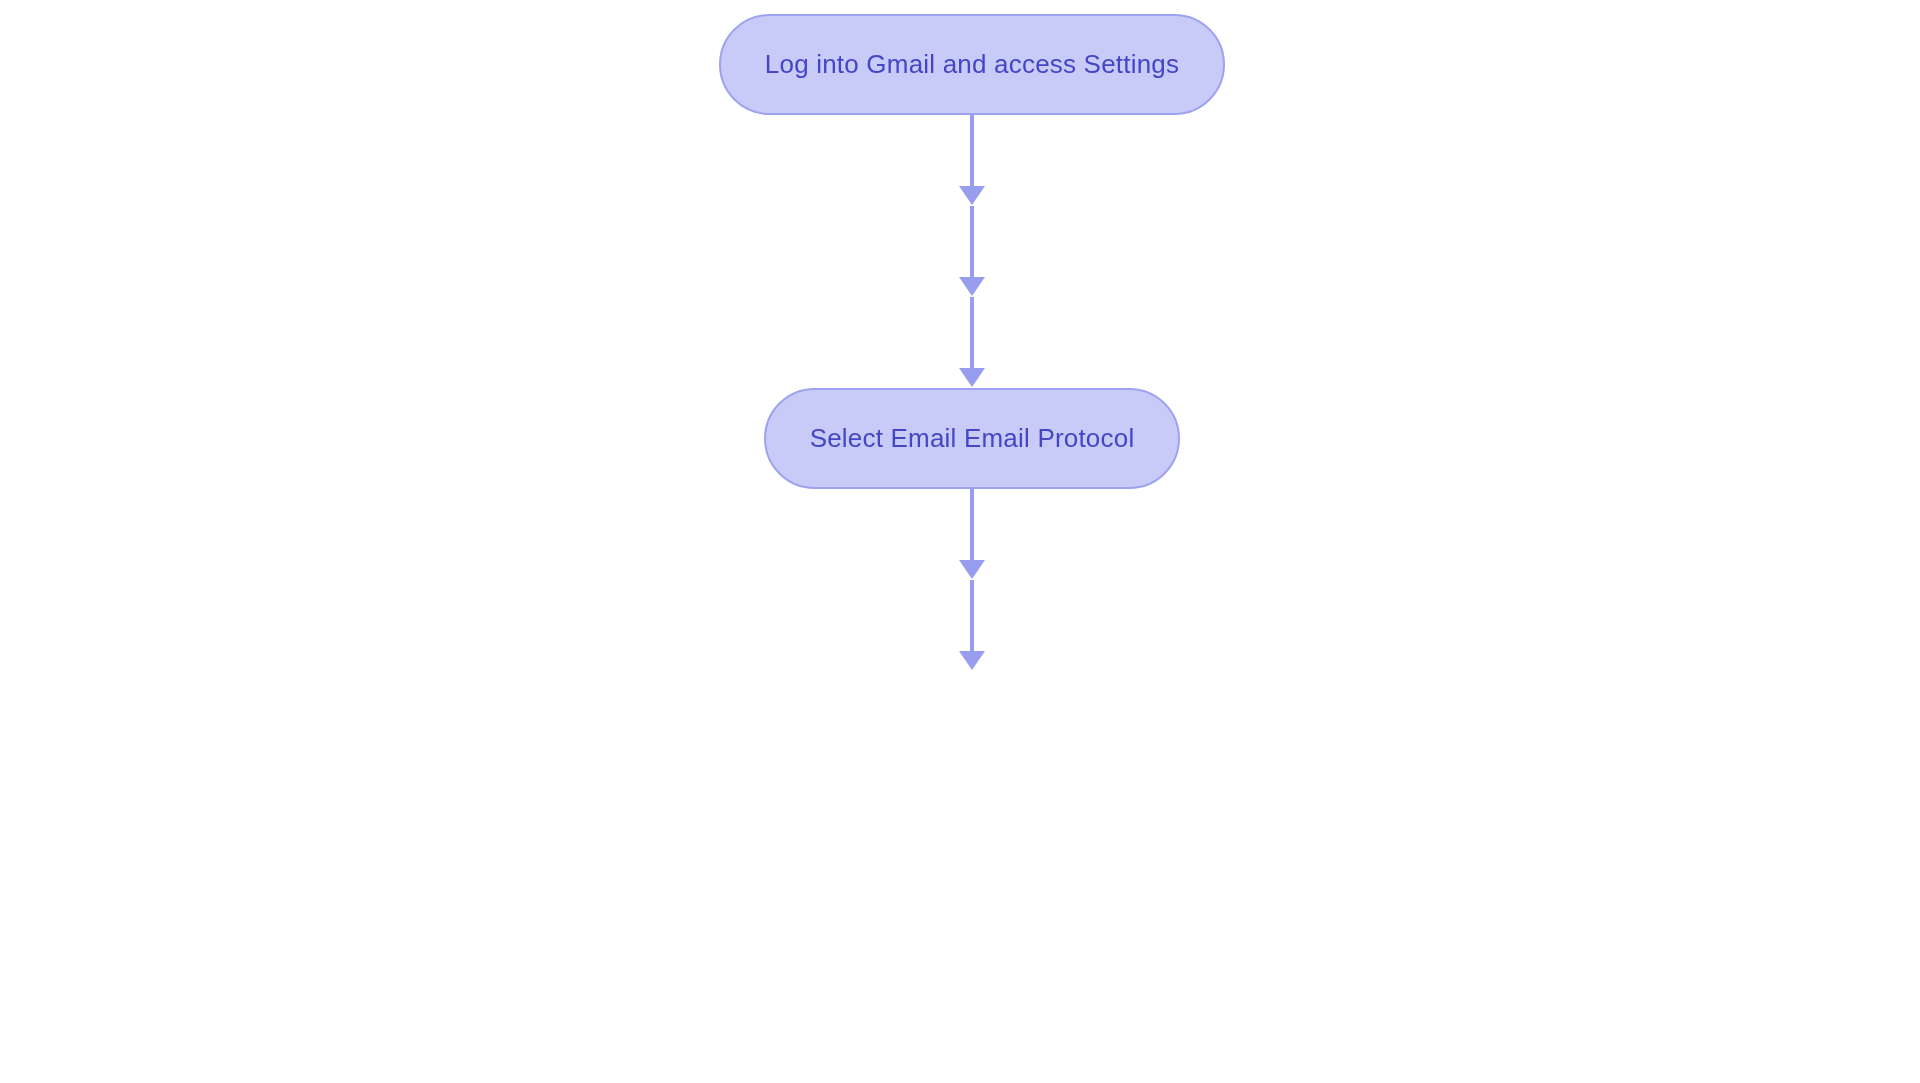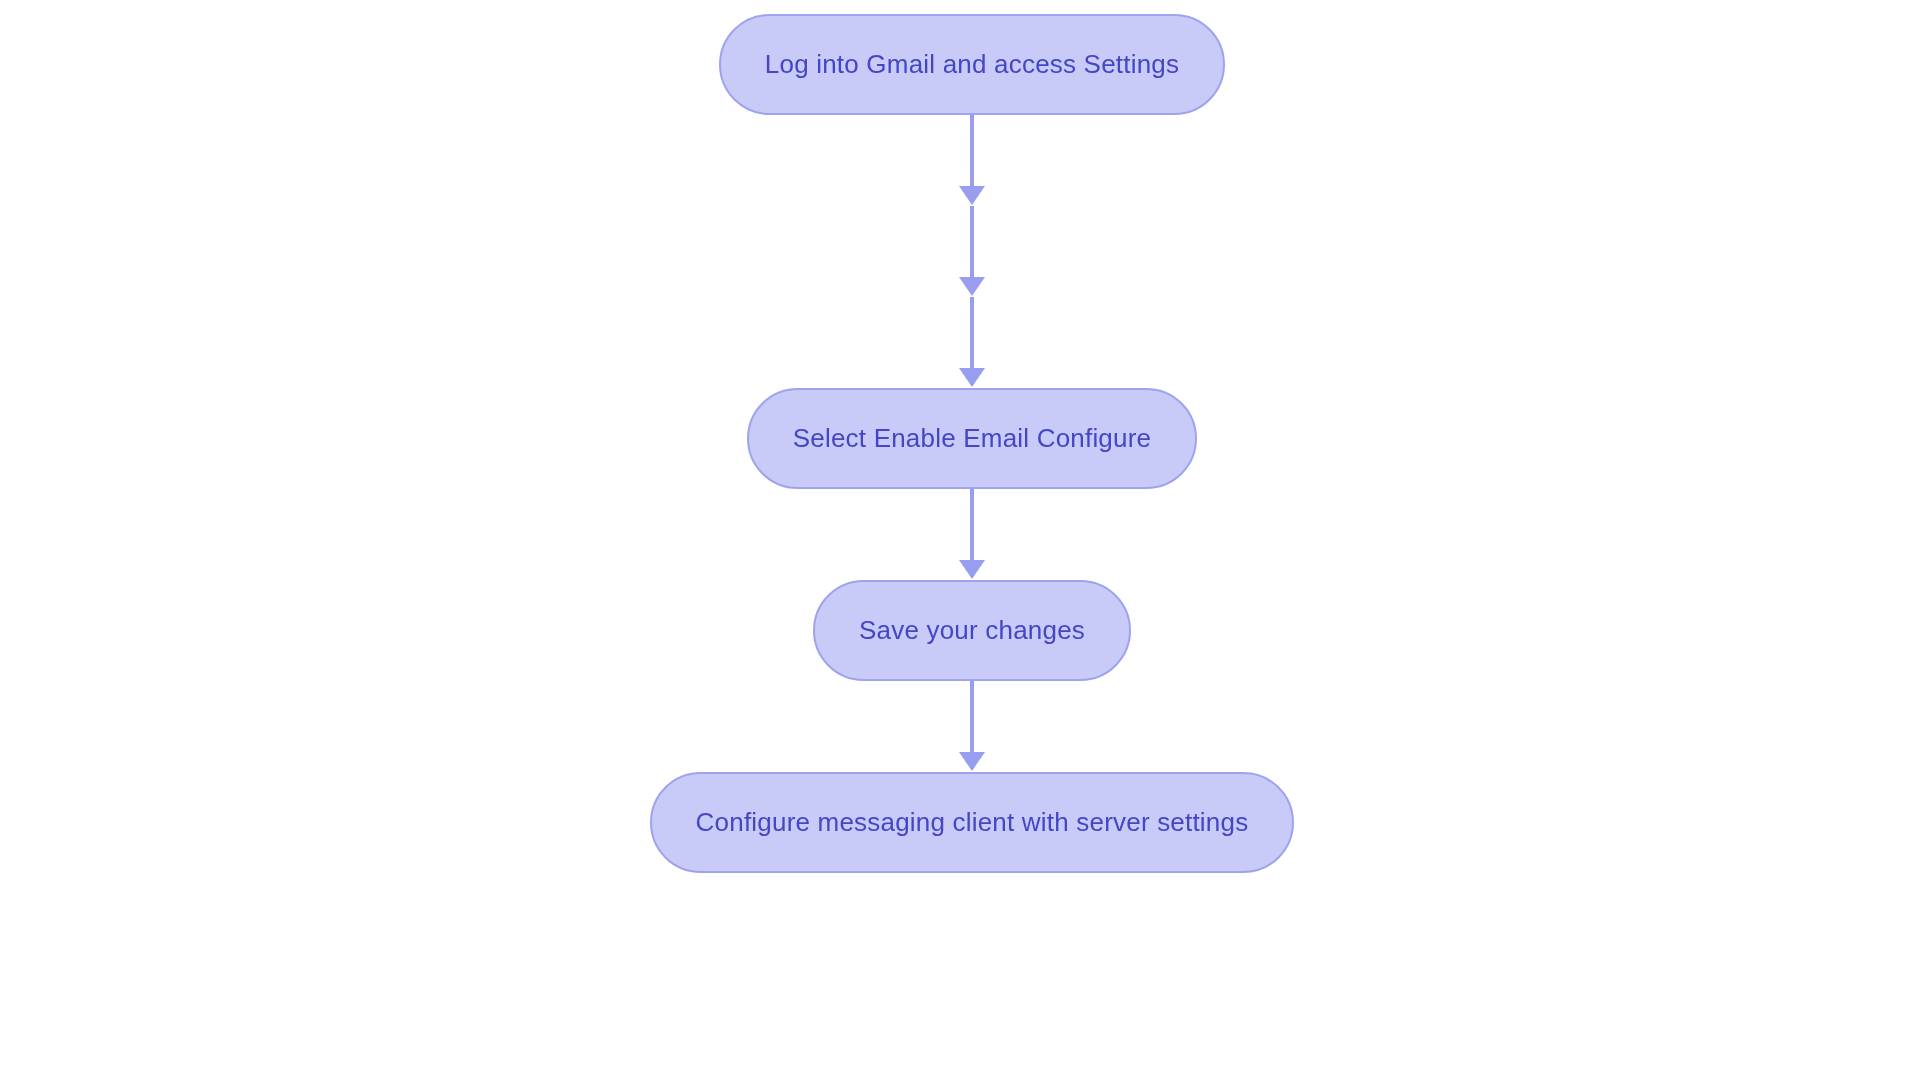--- a/index.html
+++ b/index.html
@@ -84,34 +84,28 @@
     <div class="arrow-head"></div>
   </div>
 
 
   <div class="arrow">
     <div class="arrow-line"></div>
     <div class="arrow-head"></div>
   </div>
 
   <div class="node">
-    <span class="node-label">Select Enable Email Configure</span>
+    <span class="node-label">Select Email Email Protocol</span>
   </div>
 
   <div class="arrow">
     <div class="arrow-line"></div>
     <div class="arrow-head"></div>
   </div>
 
-  <div class="node">
-    <span class="node-label">Save your changes</span>
-  </div>
 
   <div class="arrow">
     <div class="arrow-line"></div>
     <div class="arrow-head"></div>
   </div>
 
-  <div class="node">
-    <span class="node-label">Configure messaging client with server settings</span>
-  </div>
 </div>
 </div>
 
 </body></html>

